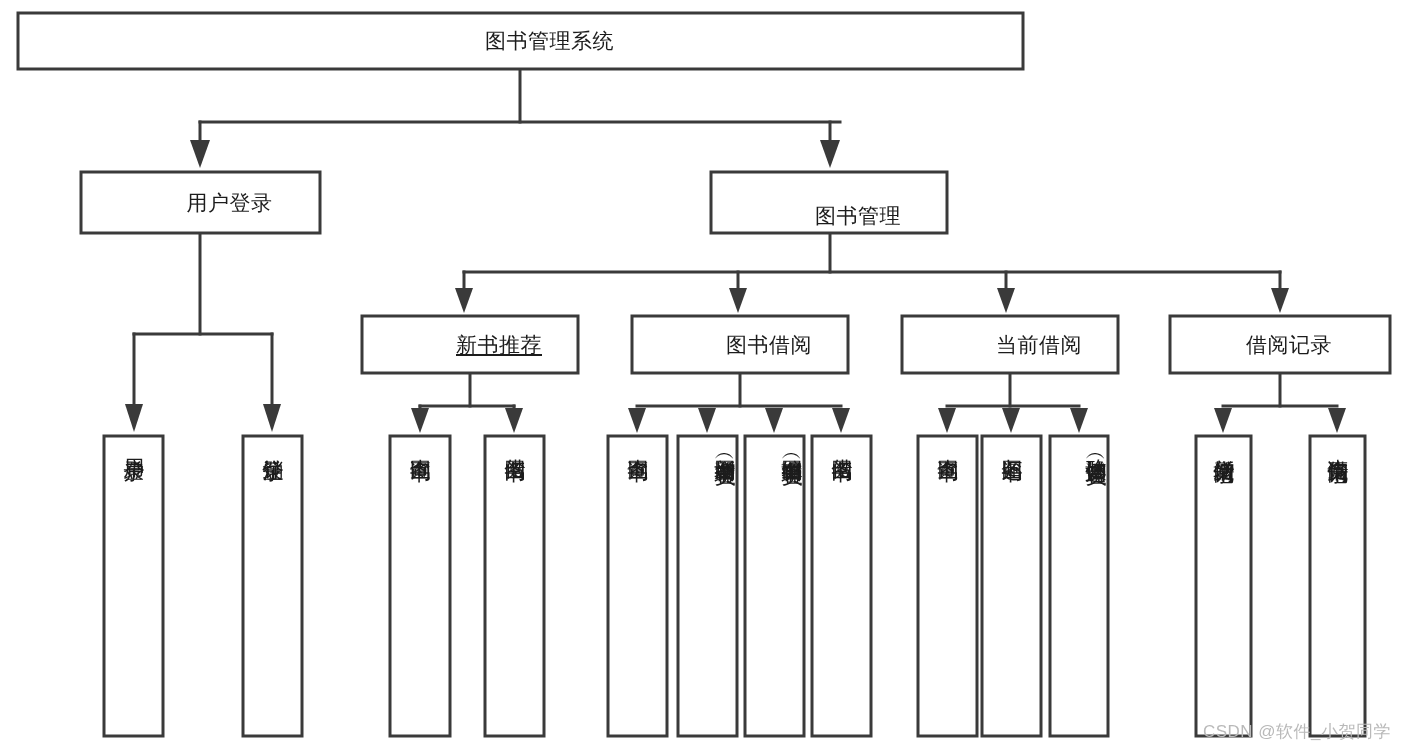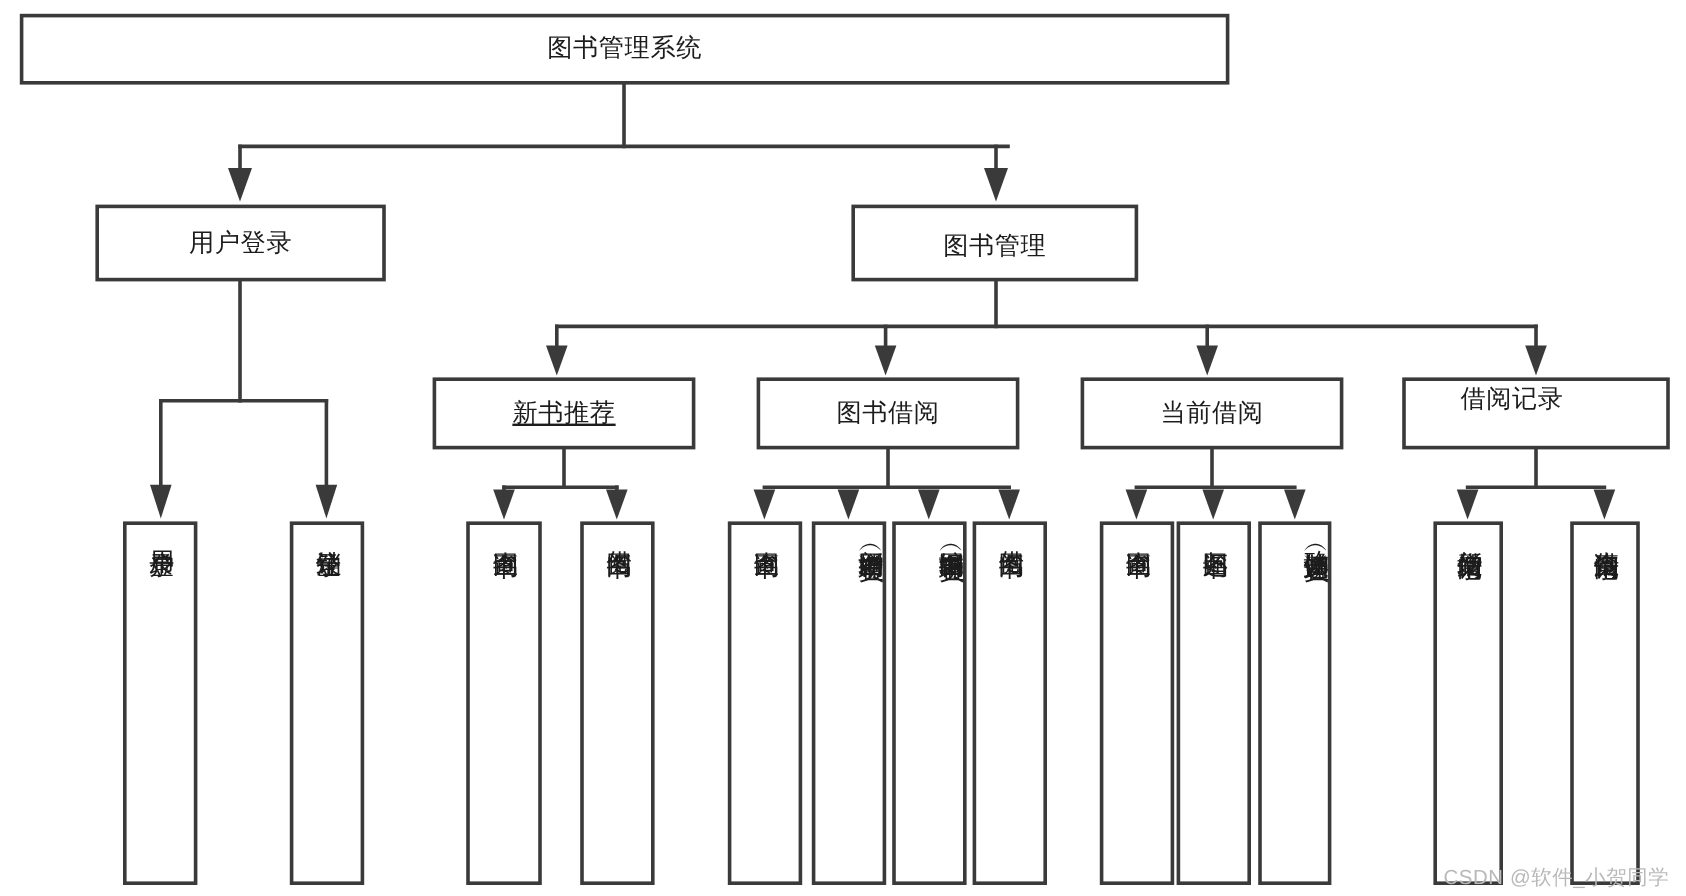--- a/index.html
+++ b/index.html
@@ -45,20 +45,21 @@
     position: absolute;
     display: flex;
     align-items: center;
     justify-content: center;
     color: #1c1c1c;
     font-size: 21px;
     line-height: 1.2;
     letter-spacing: 0.5px;
     white-space: nowrap;
     pointer-events: none;
+    margin-left: 29px;
   }
   .node-label-v {
     position: absolute;
     display: flex;
     align-items: center;
     justify-content: flex-start;
     color: #1c1c1c;
     font-size: 21px;
     line-height: 1.18;
     letter-spacing: 1px;
@@ -174,26 +175,26 @@
       <rect class="node-box" x="982" y="436" width="59" height="300"></rect>
       <rect class="node-box" x="1050" y="436" width="58" height="300"></rect>
       <rect class="node-box" x="1196" y="436" width="55" height="300"></rect>
       <rect class="node-box" x="1310" y="436" width="55" height="300"></rect>
     </g>
   </svg>
 
   <div class="node-label-h" style="left:18px; top:13px; width:1005px; height:56px;">图书管理系统</div>
 
   <div class="node-label-h" style="left:81px; top:172px; width:239px; height:61px;">用户登录</div>
-  <div class="node-label-h" style="left:711px; top:167px; width:236px; height:78px;">图书管理</div>
+  <div class="node-label-h" style="left:711px; top:177px; width:236px; height:78px;">图书管理</div>
 
   <div class="node-label-h" style="left:362px; top:316px; width:216px; height:57px;text-decoration:underline;">新书推荐</div>
   <div class="node-label-h" style="left:632px; top:316px; width:216px; height:57px;">图书借阅</div>
   <div class="node-label-h" style="left:902px; top:316px; width:216px; height:57px;">当前借阅</div>
-  <div class="node-label-h" style="left:1170px; top:304px; width:180px; height:57px;">借阅记录</div>
+  <div class="node-label-h" style="left:1170px; top:316px; width:180px; height:57px;">借阅记录</div>
 
   <div class="node-label-v" style="left:104px; top:436px; width:59px; height:300px; align-items:center;">用户登录</div>
   <div class="node-label-v" style="left:243px; top:436px; width:59px; height:300px; align-items:center;">注销登录</div>
   <div class="node-label-v" style="left:390px; top:436px; width:60px; height:300px; align-items:center;">查询图书</div>
   <div class="node-label-v" style="left:485px; top:436px; width:59px; height:300px; align-items:center;">借阅图书</div>
   <div class="node-label-v" style="left:608px; top:436px; width:59px; height:300px; align-items:center;">查询图书</div>
   <div class="node-label-v" style="left:678px; top:436px; width:59px; height:300px; align-items:flex-start;">新增图书（管理员）</div>
   <div class="node-label-v" style="left:745px; top:436px; width:59px; height:300px; align-items:flex-start;">编辑图书（管理员）</div>
   <div class="node-label-v" style="left:812px; top:436px; width:59px; height:300px; align-items:center;">借阅图书</div>
   <div class="node-label-v" style="left:918px; top:436px; width:59px; height:300px; align-items:center;">查询图书</div>

